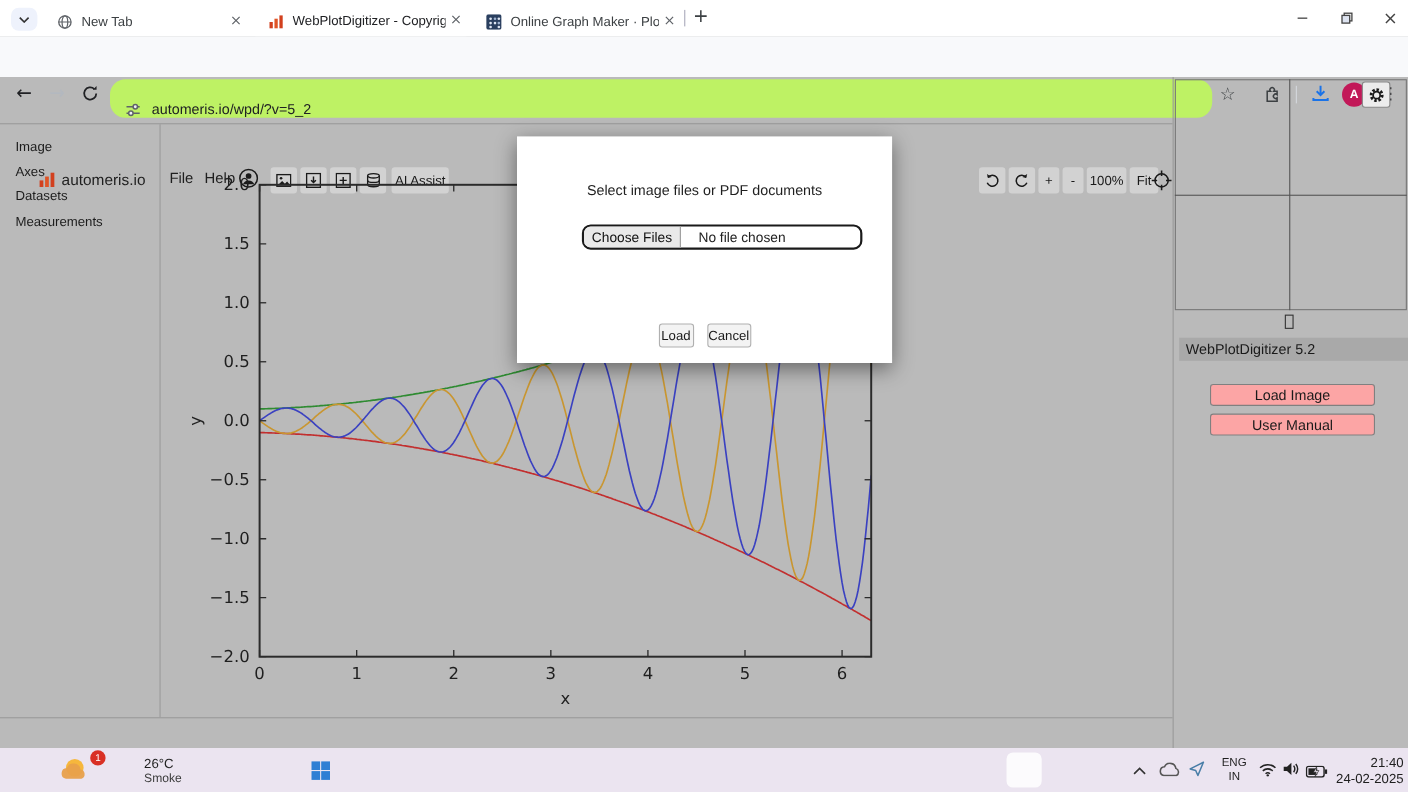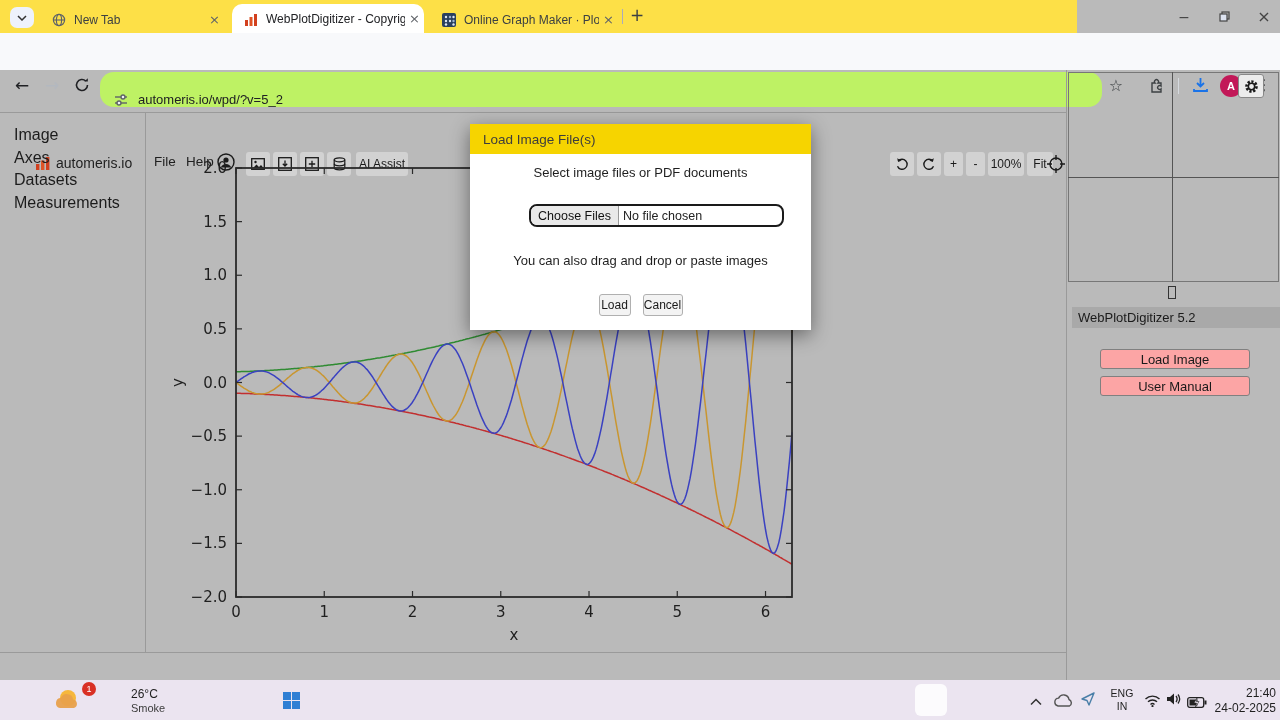--- a/index.html
+++ b/index.html
@@ -2,51 +2,51 @@
 <html><head>
 <meta charset="utf-8">
 <style>
   *{margin:0;padding:0;box-sizing:border-box}
   html,body{width:1280px;height:720px}
   body{position:relative;overflow:hidden;background:#bababa;font-family:"Liberation Sans",sans-serif;color:#202124}
   .abs{position:absolute}
   .glyph{font-family:"DejaVu Sans",sans-serif}
 
   
-  .tabstrip{left:0;top:0;width:1077px;height:33px;background:#fde047}
+  .tabstrip{left:0;top:0;width:1280px;height:33px;background:#ffffff}
   .tabsearch{left:10px;top:7px;width:24px;height:21px;background:#eef2fc;border-radius:7px;display:flex;align-items:center;justify-content:center}
   .tab{top:6px;height:27px;display:flex;align-items:center;font-size:12px;color:#3c4043}
   .tab.active{top:4px;height:29px;background:#fff;border-radius:10px 10px 0 0;color:#202124}
   .tab .lbl{white-space:nowrap;overflow:hidden;flex:1}
   .tab .x{font-size:13px;color:#5f6368;padding:0 4px}
   .winctl{top:0;height:33px;display:flex;align-items:center;justify-content:center;font-size:14px;color:#444;width:40px}
   .navbar{left:0;top:33px;width:1280px;height:37px;background:#f8f9fb}
   .navbtn{top:41px;width:24px;height:22px;display:flex;align-items:center;justify-content:center;font-size:17px}
   .omnibox{left:100px;top:39px;width:1002px;height:35px;background:#bef264;border-radius:14px;display:flex;align-items:flex-end}
   .urltext{font-size:13px;color:#202124}
   .avatar{left:1220px;top:42px;width:22px;height:22px;border-radius:50%;background:#c21858;color:#fff;font-size:11px;display:flex;align-items:center;justify-content:center;font-weight:bold}
 
   
   .wpdbar{left:0;top:70px;width:1066px;height:43px;border-bottom:1px solid #9a9a9a}
   .menu{top:84px;font-size:13.5px;color:#1f1f1f}
   .toolbtn{top:82px;height:24px;background:#d2d2d2;border-radius:3px;display:flex;align-items:center;justify-content:center;font-size:12px;color:#1a1a1a}
-  .sideitem{left:14px;font-size:16px;color:#1c1c1c;height:20px}
+  .sideitem{left:14px;font-size:12px;color:#1c1c1c;height:20px}
   .vline{width:1px;background:#9a9a9a}
   .hline{height:1px;background:#9a9a9a}
   .panelbtn{left:1100px;width:150px;height:20px;background:#fca5a5;border:1px solid #808080;border-radius:3px;font-size:13px;color:#1a1a1a;display:flex;align-items:center;justify-content:center}
   .versionbar{left:1072px;top:307px;width:208px;height:21px;background:#a9a9a9;font-size:13px;color:#1a1a1a;display:flex;align-items:center;padding-left:6px}
   .gearbtn{left:1238px;top:74px;width:26px;height:24px;background:#ececec;border:1px solid #888;border-radius:3px;display:flex;align-items:center;justify-content:center}
 
   
   .dialog{left:470px;top:124px;width:341px;height:206px;background:#fff;box-shadow:0 5px 18px rgba(0,0,0,.45);z-index:50}
   .dlg-title{height:30px;background:#f6d400;display:flex;align-items:center;padding-left:13px;font-size:13.5px;color:#3d3d3d}
   .dlg-center{width:100%;text-align:center;font-size:13px;color:#1f1f1f}
   .fileinput{left:59px;top:80px;width:255px;height:23px;border:2px solid #1a1a1a;border-radius:8px;background:#fff;display:flex;align-items:center;overflow:hidden}
   .choosefiles{height:100%;background:#e9e9e9;border-right:1px solid #999;display:flex;align-items:center;padding:0 7px;font-size:12.5px;color:#111}
-  .nofile{padding-left:4px;font-size:12.5px;color:#222}
+  .nofile{padding-left:16px;font-size:12.5px;color:#222}
   .dlgbtn{height:22px;background:#f3f3f3;border:1px solid #b0b0b0;border-radius:3px;font-size:12px;color:#1a1a1a;display:flex;align-items:center;justify-content:center}
 
   
   .taskbar{left:0;top:680px;width:1280px;height:40px;background:#ebe4f0}
   .badge{top:683px;width:14px;height:14px;border-radius:50%;color:#fff;font-size:9px;display:flex;align-items:center;justify-content:center;z-index:5}
   .traytxt{font-size:10.5px;color:#1f1f1f;text-align:center}
   .clock{font-size:12px;color:#1f1f1f;text-align:right;width:70px}
 </style>
 </head>
 <body>
@@ -279,27 +279,25 @@
     <circle cx="7.5" cy="7.5" r="5" fill="none" stroke="#1a1a1a" stroke-width="2.6" stroke-dasharray="2.2 1.6"></circle>
     <circle cx="7.5" cy="7.5" r="3.2" fill="none" stroke="#1a1a1a" stroke-width="1.6"></circle>
   </svg>
 </div>
 <div class="abs" style="left:1168px;top:286px;width:8px;height:13px;border:1px solid #333"></div>
 <div class="abs versionbar">WebPlotDigitizer 5.2</div>
 <div class="abs panelbtn" style="top:349px">Load Image</div>
 <div class="abs panelbtn" style="top:376px">User Manual</div>
 
 <div class="abs dialog">
-  <div class="dlg-title">Load Image File(s)</div>
   <div class="abs dlg-center" style="top:41px">Select image files or PDF documents</div>
   <div class="abs fileinput">
     <div class="choosefiles">Choose Files</div>
     <div class="nofile">No file chosen</div>
   </div>
-  <div class="abs dlg-center" style="top:129px">You can also drag and drop or paste images</div>
   <div class="abs" style="top:170px;width:100%;display:flex;justify-content:center;gap:12px">
     <div class="dlgbtn" style="width:32px">Load</div>
     <div class="dlgbtn" style="width:40px">Cancel</div>
   </div>
 </div>
 
 <div class="abs taskbar">
   <svg class="abs" style="left:52px;top:6px" width="36" height="28">
     <circle cx="16" cy="12" r="8" fill="#f6b73c"></circle>
     <path d="M8 22a5 5 0 0 1 .8-9.9 6.5 6.5 0 0 1 12.4 1.4A4.4 4.4 0 0 1 22 22z" fill="#e8a04b" opacity="0.95"></path>

